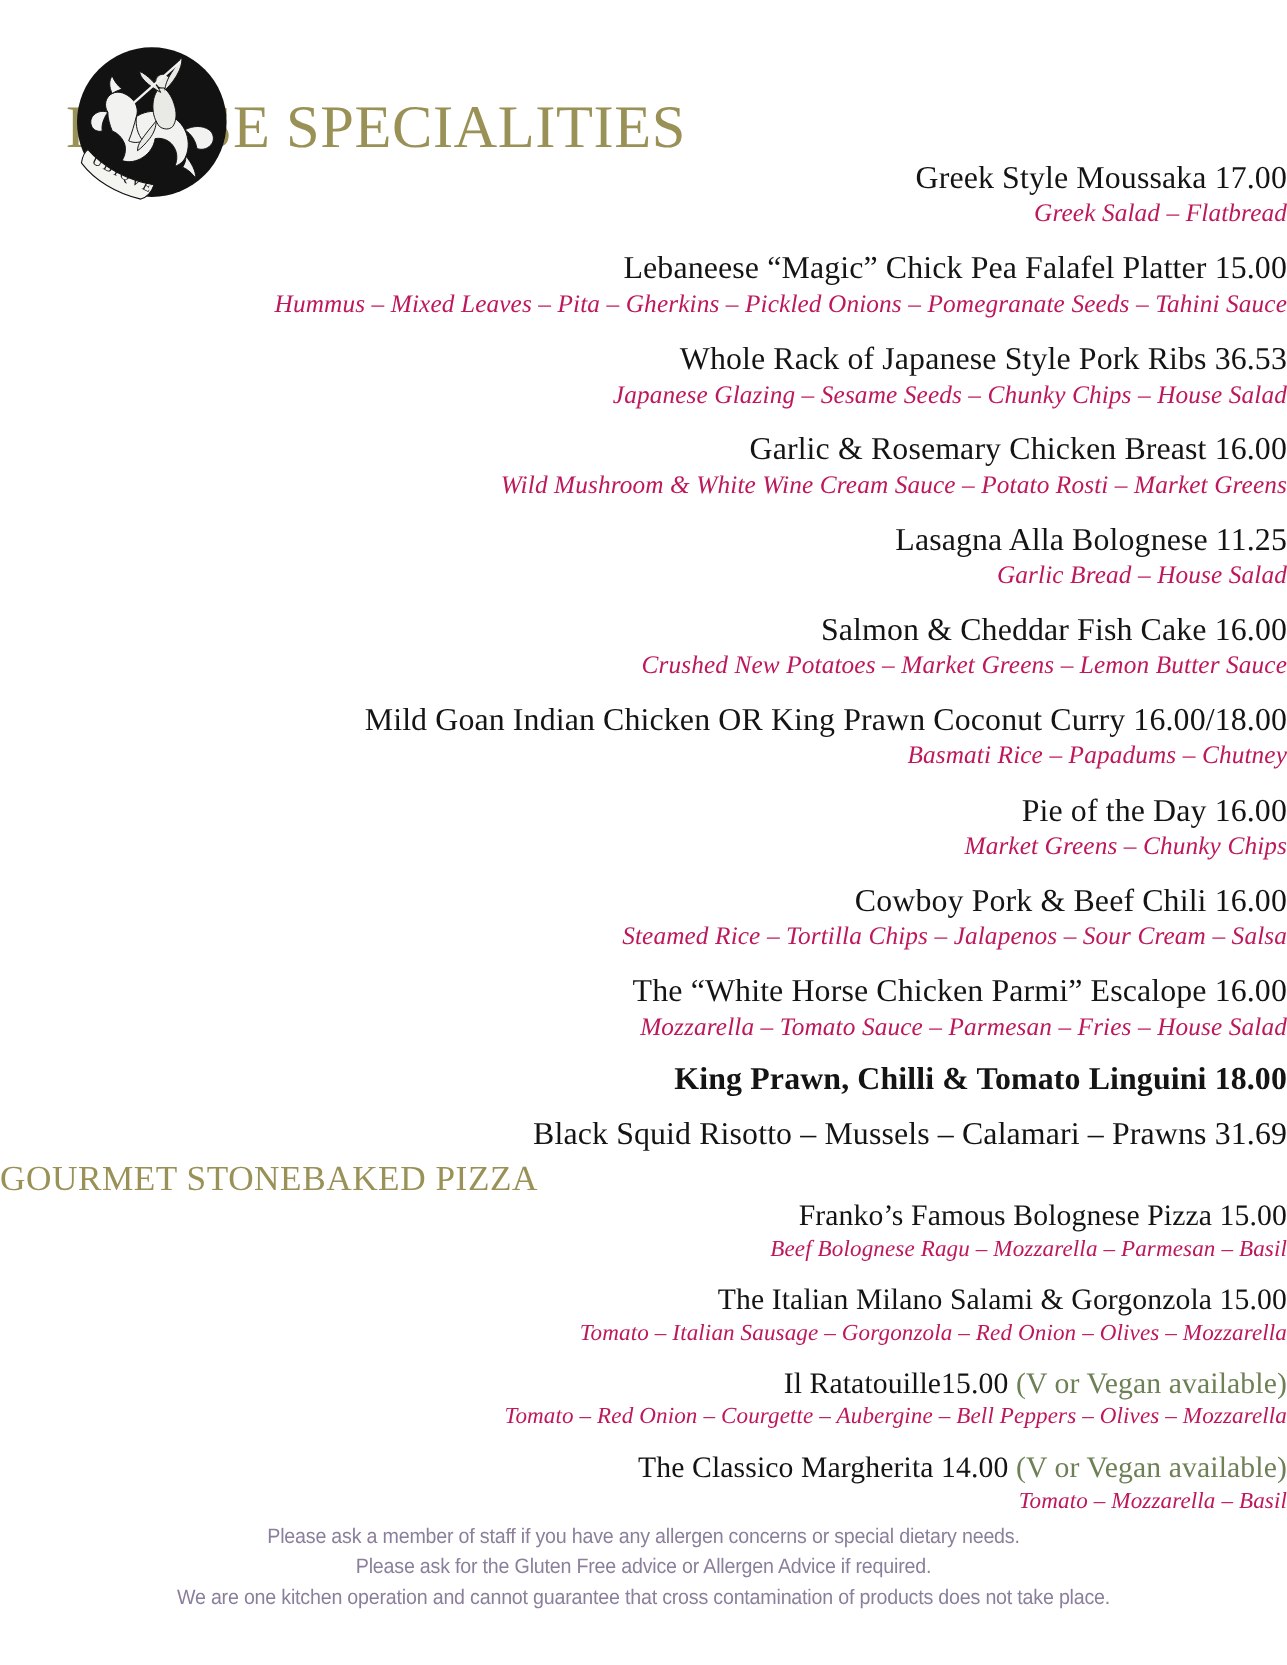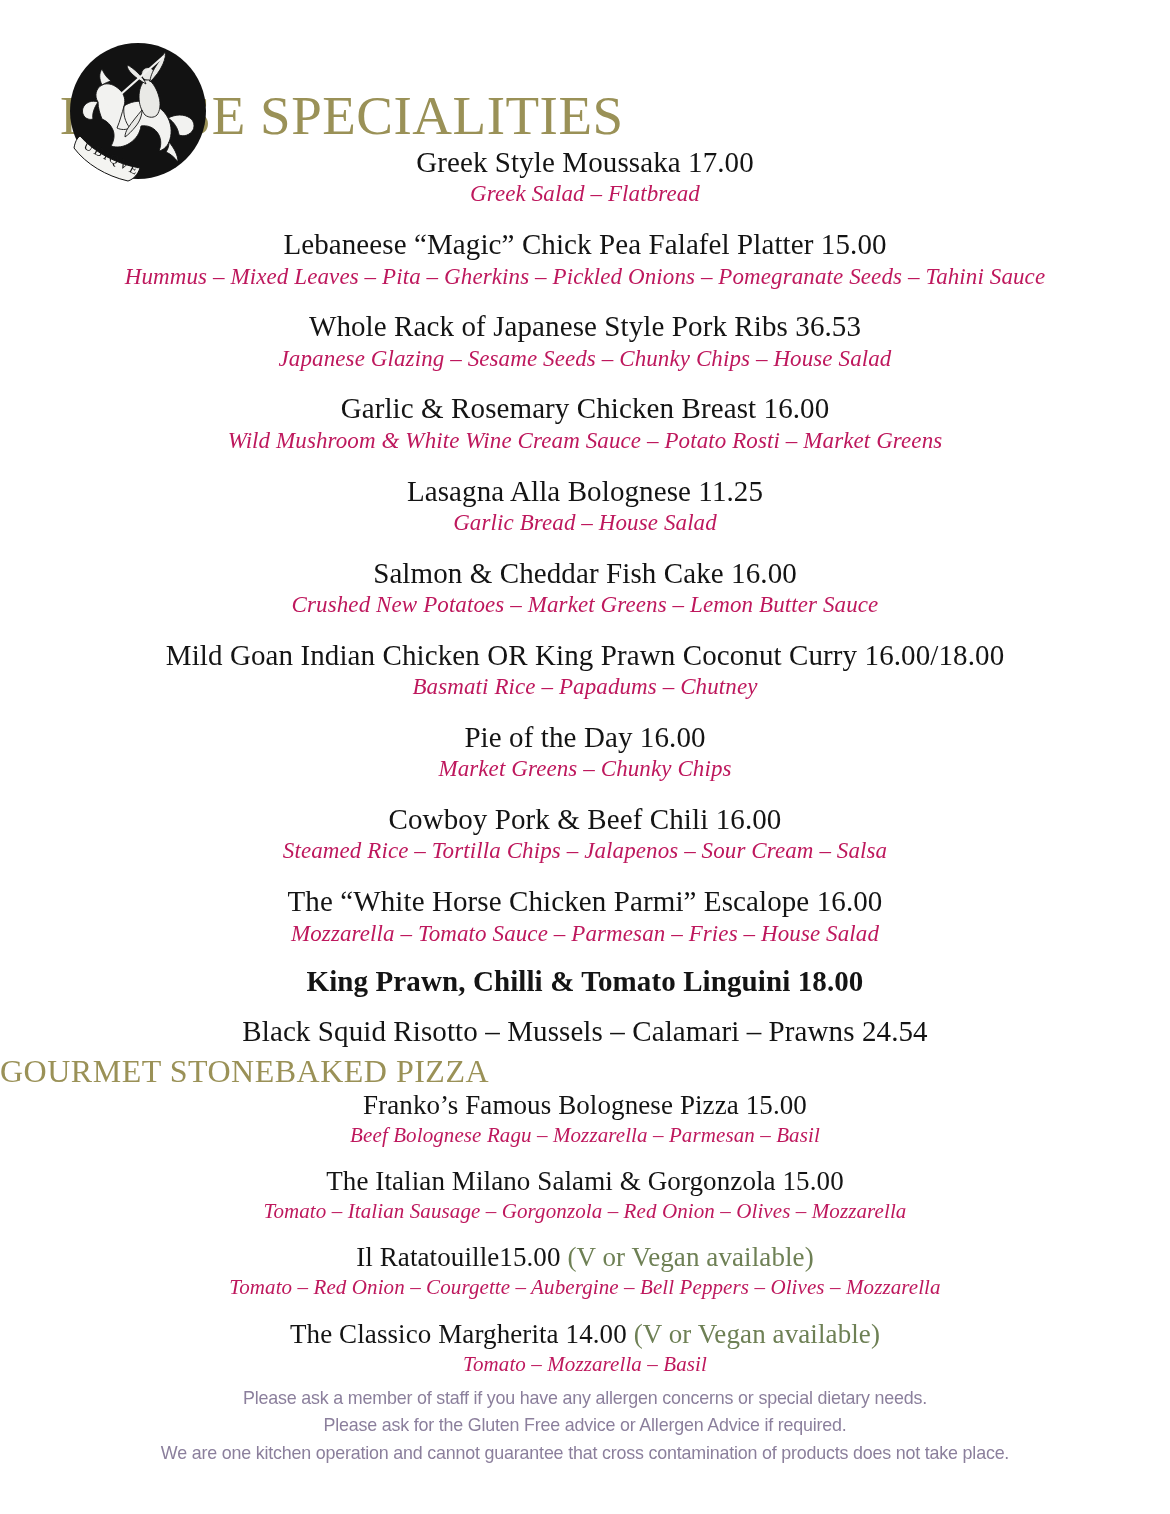--- a/index.html
+++ b/index.html
@@ -51,21 +51,21 @@
   }
   #pizza-head {
     font-size: 32px;
     margin: 0;
     padding-top: 6px;
   }
 
   
   .menu-list { margin: 0; padding: 0; list-style: none; }
 
-  .item { text-align: center; }
+  .item { text-align: right; }
   .item .name {
     font-family: "Liberation Serif", "DejaVu Serif", serif;
     font-size: 29px;
     line-height: 1.22;
     color: #141414;
     letter-spacing: 0.1px;
   }
   .item .desc {
     font-family: Liberation Serif, serif;
     font-style: italic;
@@ -188,21 +188,21 @@
       <div class="desc">Steamed Rice – Tortilla Chips – Jalapenos – Sour Cream – Salsa</div>
     </li>
     <li class="item">
       <div class="name">The “White Horse Chicken Parmi” Escalope 16.00</div>
       <div class="desc">Mozzarella – Tomato Sauce – Parmesan – Fries – House Salad</div>
     </li>
     <li class="item noDesc">
       <div class="name">King Prawn, Chilli &amp; Tomato Linguini 18.00</div>
     </li>
     <li class="item tight">
-      <div class="name">Black Squid Risotto – Mussels – Calamari – Prawns 24.54</div>
+      <div class="name">Black Squid Risotto – Mussels – Calamari – Prawns 31.69</div>
     </li>
   </ul>
 
   <h2 class="section-head" id="pizza-head">GOURMET STONEBAKED PIZZA</h2>
 
   <ul class="menu-list" id="pizza-list">
     <li class="item">
       <div class="name">Franko’s Famous Bolognese Pizza 15.00</div>
       <div class="desc">Beef Bolognese Ragu – Mozzarella – Parmesan – Basil</div>
     </li>

